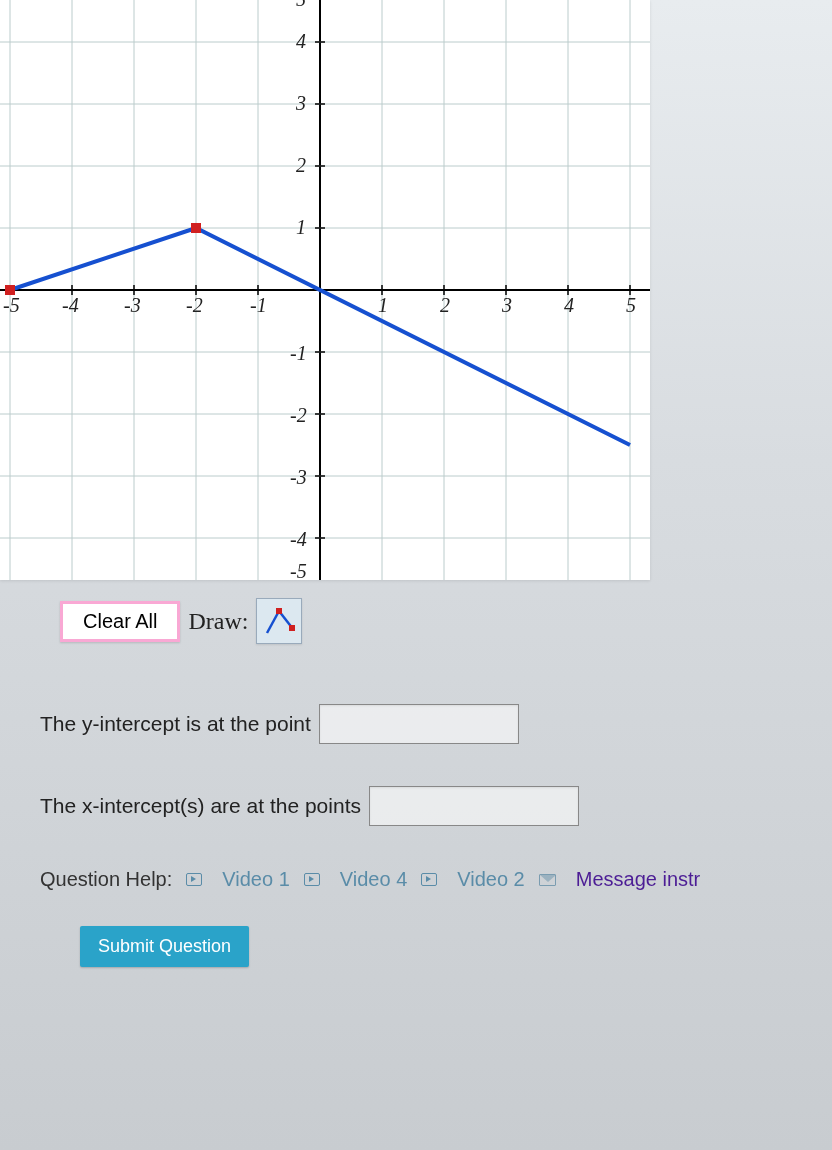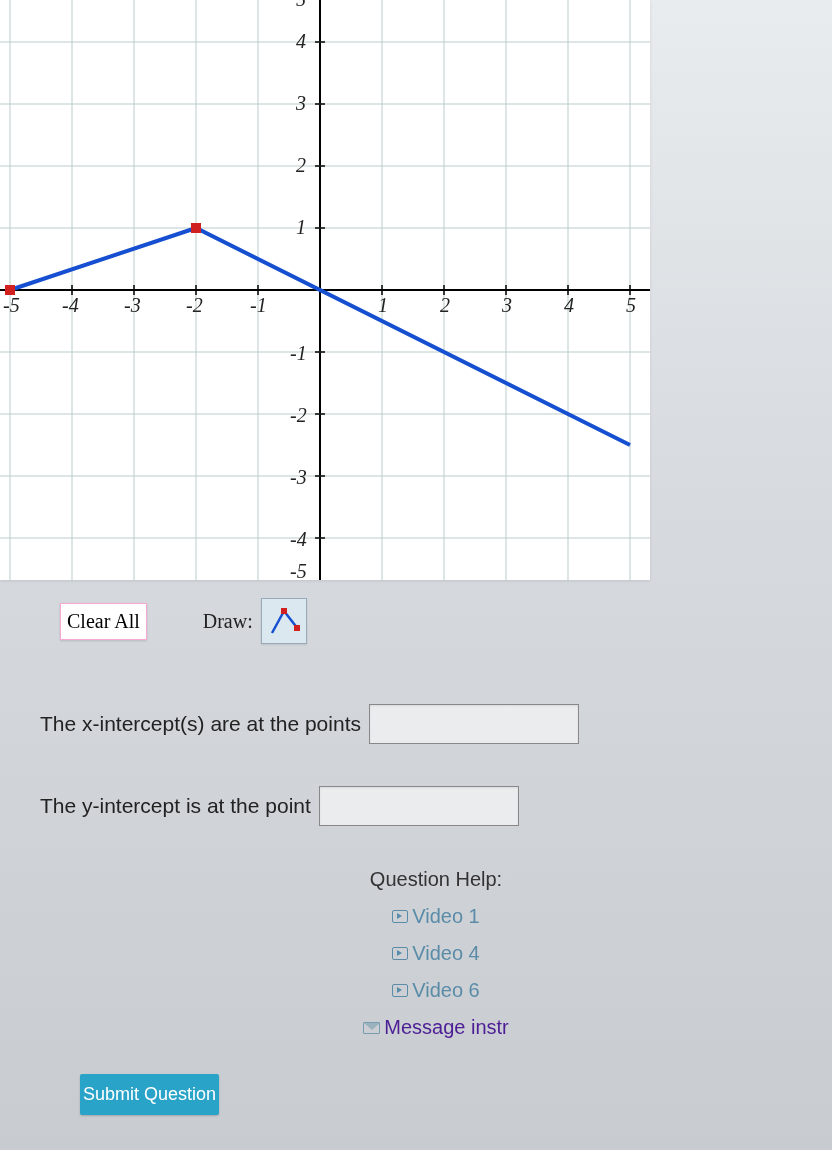--- a/index.html
+++ b/index.html
@@ -21,32 +21,31 @@
     }
     .graph-svg { display: block; }
     .tool-row {
       display: flex;
       align-items: center;
       gap: 8px;
       margin: 18px 0 0 60px;
     }
     .btn-clear {
       background: #fff;
-      border: 1px solid #f9a8d4;
-      padding: 6px 6px;
-      font-family: Liberation Serif, serif;
+      border: 3px solid #f9a8d4;
+      padding: 6px 20px;
+      font-family: Liberation Sans, sans-serif;
       font-size: 20px;
       cursor: pointer;
       box-shadow: 0 1px 2px rgba(0,0,0,0.15);
     }
     .draw-label {
-      font-size: 20px;
+      font-size: 24px;
       font-family: Georgia, serif;
       color: #222;
-      margin-left: 48px;
     }
     .draw-tool {
       width: 46px;
       height: 46px;
       background: #dce8f0;
       border: 1px solid #9ab;
       cursor: pointer;
       display: flex;
       align-items: center;
       justify-content: center;
@@ -67,35 +66,34 @@
     .q-row input[type=text] {
       border: 1px solid #888;
       background: rgba(255,255,255,0.55);
       height: 40px;
       padding: 4px 8px;
       margin-left: 8px;
       font-size: 18px;
       box-shadow: inset 0 1px 2px rgba(0,0,0,0.08);
     }
     .help-row {
-      margin: 25px 0 0 40px;
+      margin: 25px 16px 0 40px;
       font-family: 'Lucida Sans', 'Lucida Grande', Verdana, sans-serif;
       font-size: 20px;
       color: #333;
       display: flex;
-      align-items: center;
+      align-items: flex-end;
       gap: 14px;
-      flex-direction: column;
     }
     .help-link {
       color: #5a8ca8;
       text-decoration: none;
       display: inline-flex;
       align-items: center;
-      gap: 4px;
+      gap: 20px;
       cursor: pointer;
     }
     .help-link.msg { color: #4c1d95; }
     .video-icon {
       display: inline-block;
       width: 16px;
       height: 13px;
       border: 1px solid #5a8ca8;
       border-radius: 2px;
       position: relative;
@@ -124,21 +122,21 @@
       border-left: 8.5px solid transparent;
       border-right: 8.5px solid transparent;
       border-top: 7px solid #7a9cb0;
       opacity: 0.6;
     }
     .submit-btn {
       margin: 35px 0 0 80px;
       background: #2aa3c9;
       color: #fff;
       border: none;
-      padding: 10px 3px;
+      padding: 10px 18px;
       font-family: 'Lucida Sans', Verdana, sans-serif;
       font-size: 18px;
       cursor: pointer;
       border-radius: 2px;
       box-shadow: 0 1px 2px rgba(0,0,0,0.2);
     }
     .tick-label {
       font-family: 'Comic Sans MS', cursive;
       font-style: italic;
       font-size: 20px;
@@ -237,42 +235,42 @@
       <line x1="6" y1="30" x2="18" y2="8" stroke="#1650d0" stroke-width="2.5"></line>
       <line x1="18" y1="8" x2="32" y2="26" stroke="#1650d0" stroke-width="2.5"></line>
       <rect x="15" y="5" width="6" height="6" fill="#d02020"></rect>
       <rect x="28" y="22" width="6" height="6" fill="#d02020"></rect>
     </svg>
   </div>
 </div>
 
 <div class="questions">
   <div class="q-row">
+    <span>The y-intercept is at the point</span>
+    <input type="text" style="width: 200px;" value="">
+  </div>
+  <div class="q-row">
     <span>The x-intercept(s) are at the points</span>
     <input type="text" style="width: 210px;" value="">
-  </div>
-  <div class="q-row">
-    <span>The y-intercept is at the point</span>
-    <input type="text" style="width: 200px;" value="">
   </div>
 </div>
 
 <div class="help-row">
   <span>Question Help:</span>
   <a class="help-link">
     <span class="video-icon"></span>
     <span>Video 1</span>
   </a>
   <a class="help-link">
     <span class="video-icon"></span>
     <span>Video 4</span>
   </a>
   <a class="help-link">
     <span class="video-icon"></span>
-    <span>Video 6</span>
+    <span>Video 2</span>
   </a>
   <a class="help-link msg">
     <span class="mail-icon"></span>
     <span>Message instr</span>
   </a>
 </div>
 
 <button class="submit-btn">Submit Question</button>
 
 

